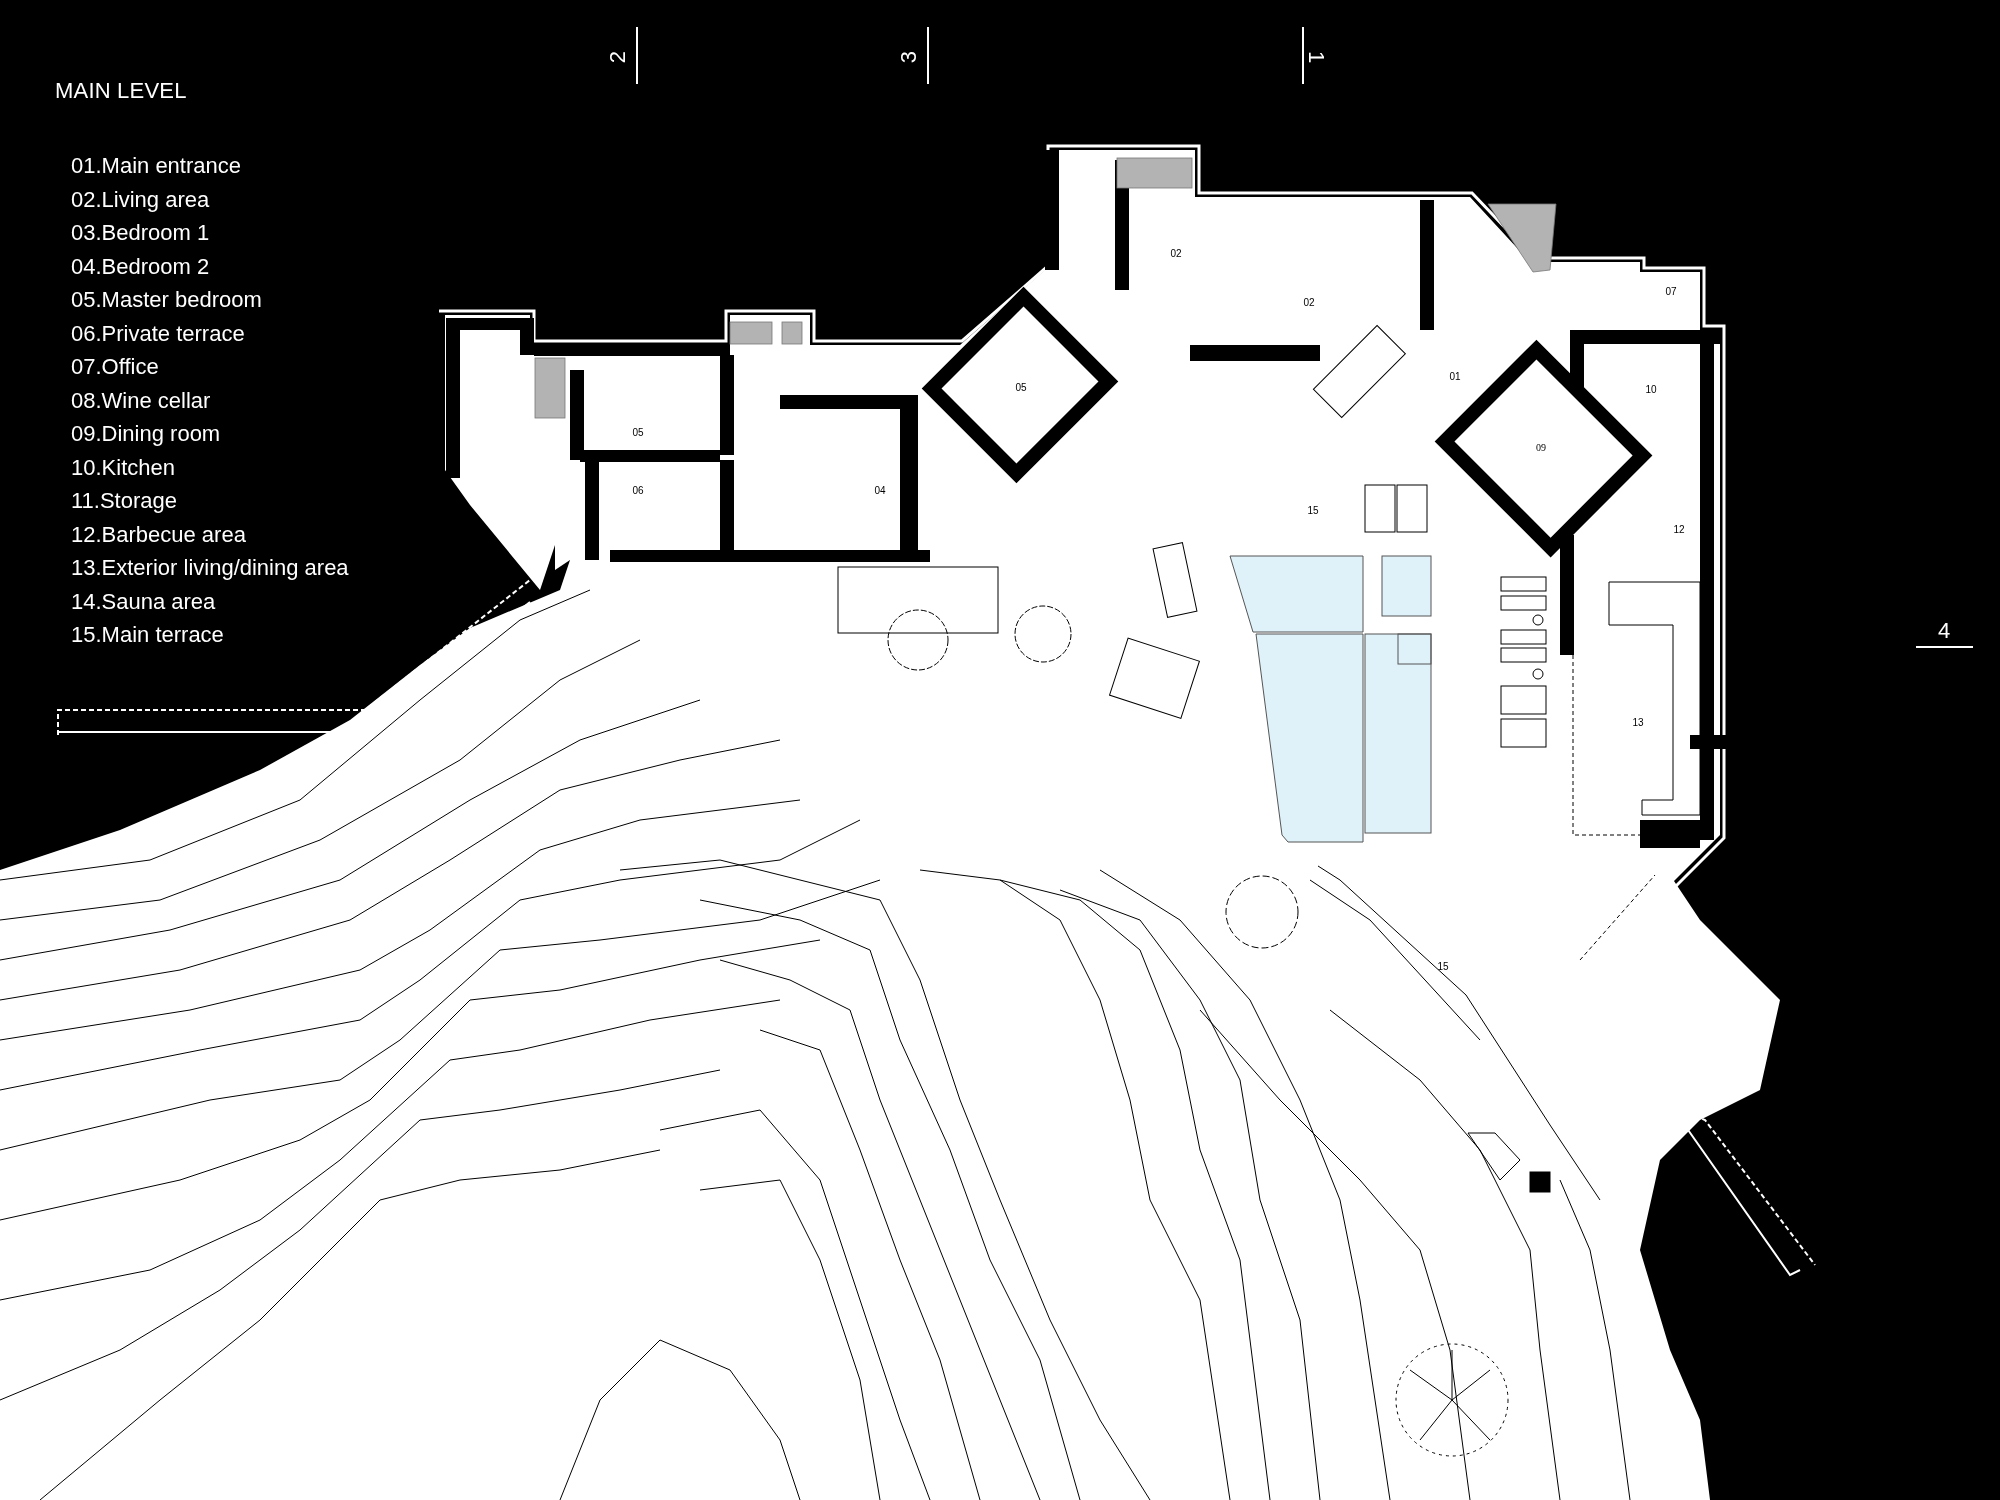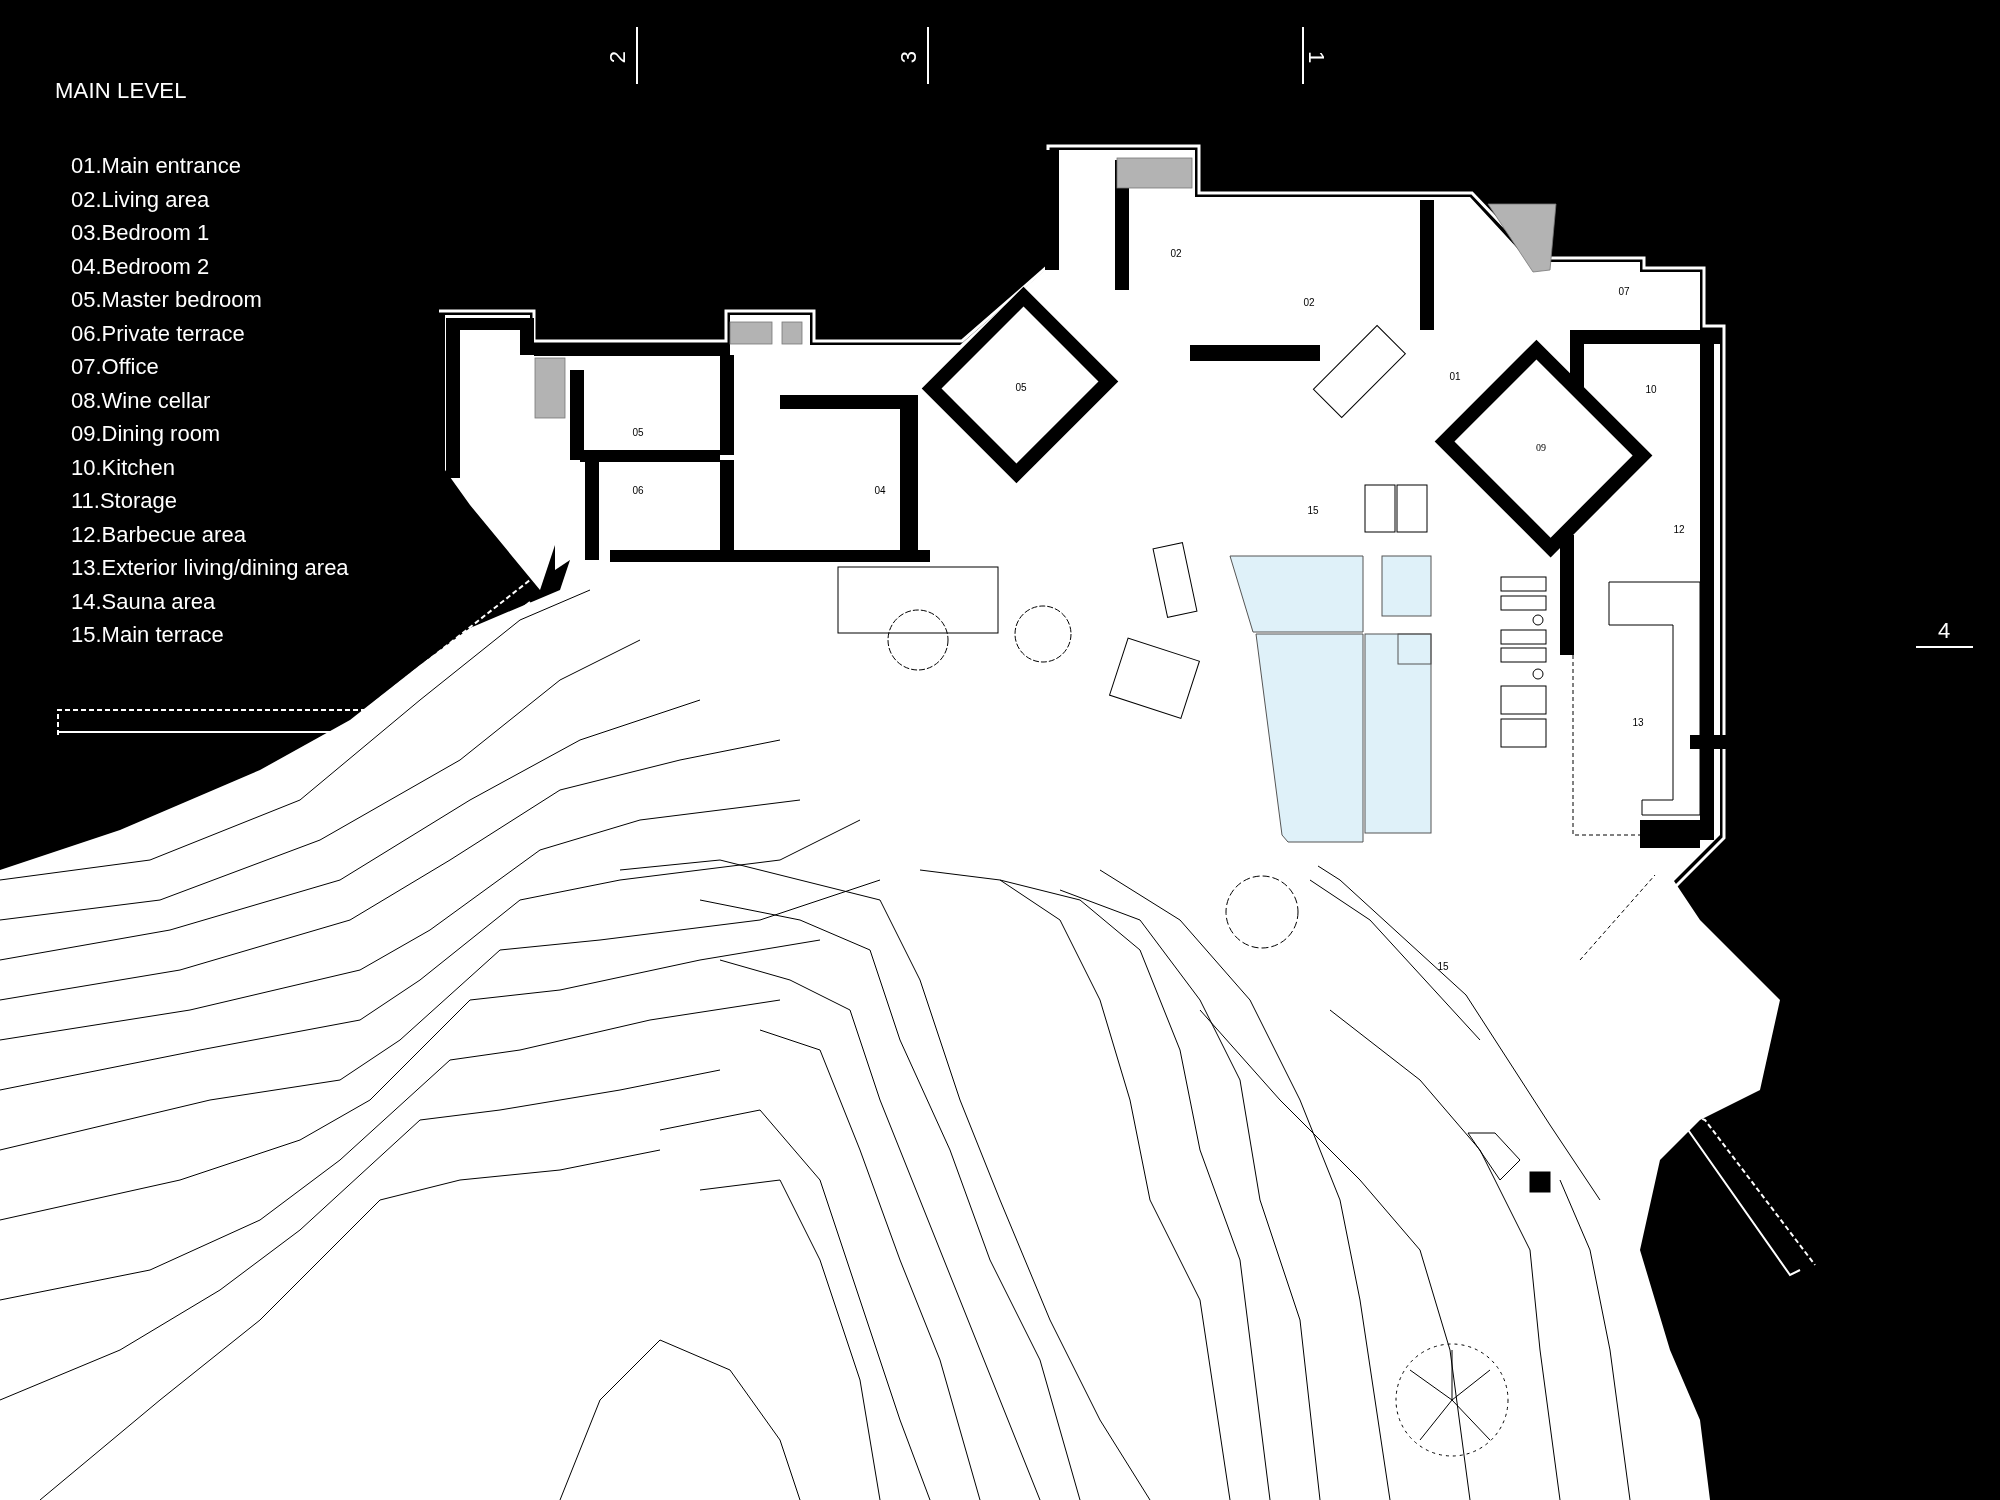--- a/index.html
+++ b/index.html
@@ -192,21 +192,21 @@
 <div class="sec-marker" style="left:1938px;top:618px;">4</div>
 
 <div id="room-labels">
   <span class="room-label" style="left:1455px;top:376px;">01</span>
   <span class="room-label" style="left:1176px;top:253px;">02</span>
   <span class="room-label" style="left:1309px;top:302px;">02</span>
   <span class="room-label" style="left:1021px;top:387px;">05</span>
   <span class="room-label" style="left:846px;top:490px;margin-left:34px;">04</span>
   <span class="room-label" style="left:638px;top:432px;">05</span>
   <span class="room-label" style="left:638px;top:490px;">06</span>
-  <span class="room-label" style="left:1616px;top:291px;padding-left:16px;">07</span>
+  <span class="room-label" style="left:1663px;top:291px;padding-left:16px;">07</span>
   <span class="room-label" style="left:1751px;top:291px;">08</span>
   <span class="room-label" style="left:1541px;top:447px;font-family:Liberation Serif, serif;">09</span>
   <span class="room-label" style="left:1651px;top:389px;">10</span>
   <span class="room-label" style="left:1737px;top:392px;">11</span>
   <span class="room-label" style="left:1750px;top:666px;">11</span>
   <span class="room-label" style="left:1679px;top:529px;">12</span>
   <span class="room-label" style="left:1638px;top:722px;">13</span>
   <span class="room-label" style="left:1711px;top:863px;">14</span>
   <span class="room-label" style="left:1313px;top:510px;">15</span>
   <span class="room-label" style="left:1443px;top:966px;">15</span>

